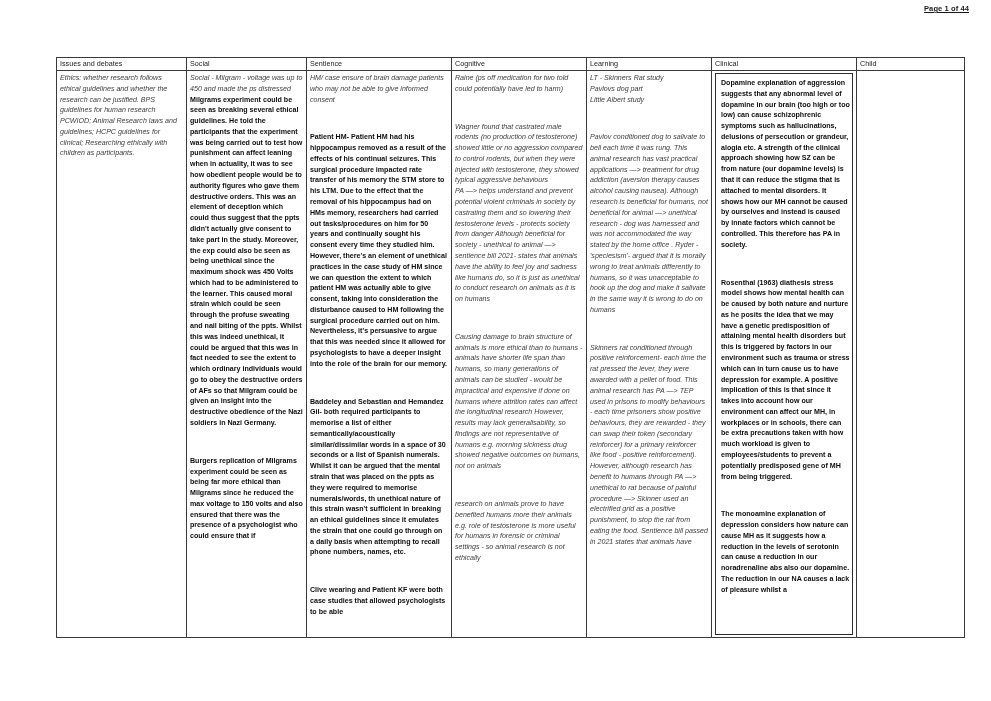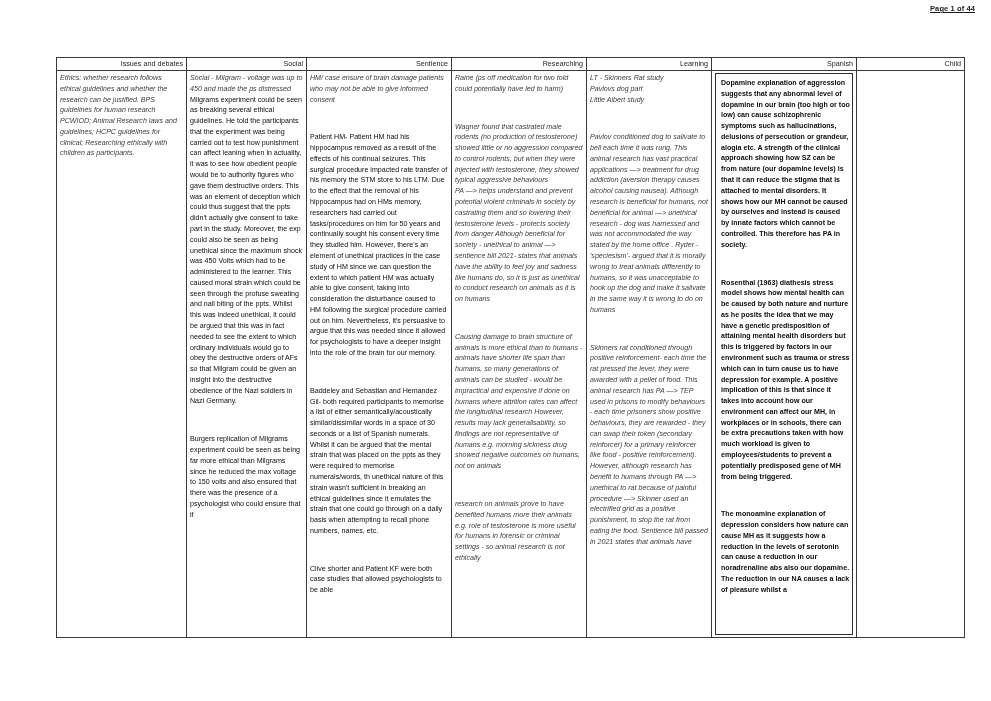--- a/index.html
+++ b/index.html
@@ -12,21 +12,21 @@
   }
   .page {
     position: relative;
     width: 991px;
     height: 701px;
     background: #ffffff;
   }
   .page-header {
     position: absolute;
     top: 4px;
-    right: 16px;
+    right: 22px;
     font-size: 7.5px;
     color: #1a1a1a;
     text-decoration: underline;
     font-weight: bold;
     letter-spacing: 0.1px;
     padding-left: 24px;
   }
   .table-wrap {
     position: absolute;
     left: 56px;
@@ -44,21 +44,21 @@
   table.grid td, table.grid th {
     border: 1px solid #3a3a3a;
     vertical-align: top;
     padding: 2px 3px 2px 3px;
     overflow: hidden;
   }
   th.hdr {
     height: 13px;
     font-size: 7.2px;
     font-weight: normal;
-    text-align: right;
+    text-align: left;
     color: #1b1b1b;
     background: #ffffff;
     padding: 2px 3px 1px 4px;
     line-height: 1.1;
   }
   td.body-cell {
     font-size: 7.1px;
     line-height: 1.52;
     color: #1c1c1c;
   }
@@ -70,21 +70,21 @@
   col.c5 { width: 125px; }
   col.c6 { width: 145px; }
   col.c7 { width: 108px; }
 
   p.para {
     margin: 0 0 0 0;
     text-align: left;
   }
   p.gap { margin-top: 27px; }
   .light { color: #3c3c3c; font-weight: normal; font-style: italic; }
-  .bold  { color: #0d0d0d; font-weight: normal; }
+  .bold  { color: #0d0d0d; font-weight: bold; }
 
   
   .inner-box {
     border: 1px solid #2e2e2e;
     padding: 4px 2px 4px 5px;
     height: 100%;
   }
   .inner-box p { font-weight: bold; color: #0d0d0d; }
 
   td.empty-cell { background: #ffffff; }
@@ -105,41 +105,41 @@
           <col class="c4">
           <col class="c5">
           <col class="c6">
           <col class="c7">
       </colgroup>
       <thead>
         <tr>
           <th class="hdr">Issues and debates</th>
           <th class="hdr">Social</th>
           <th class="hdr">Sentience</th>
-          <th class="hdr">Researching</th>
+          <th class="hdr">Cognitive</th>
           <th class="hdr">Learning</th>
-          <th class="hdr">Spanish</th>
+          <th class="hdr">Clinical</th>
           <th class="hdr">Child</th>
         </tr>
       </thead>
       <tbody>
         <tr>
           <td class="body-cell">
               <p class="para light">Ethics: whether research follows ethical guidelines and whether the research can be justified. BPS guidelines for human research PCWIOD; Animal Research laws and guidelines; HCPC guidelines for clinical; Researching ethically with children as participants.</p>
             </td>
           <td class="body-cell">
               <p class="para light">Social - Milgram - voltage was up to 450 and made the ps distressed</p>
               <p class="para bold">Milgrams experiment could be seen as breaking several ethical guidelines. He told the participants that the experiment was being carried out to test how punishment can affect leaning when in actuality, it was to see how obedient people would be to authority figures who gave them destructive orders. This was an element of deception which could thus suggest that the ppts didn't actually give consent to take part in the study. Moreover, the exp could also be seen as being unethical since the maximum shock was 450 Volts which had to be administered to the learner. This caused moral strain which could be seen through the profuse sweating and nail biting of the ppts. Whilst this was indeed unethical, it could be argued that this was in fact needed to see the extent to which ordinary individuals would go to obey the destructive orders of AFs so that Milgram could be given an insight into the destructive obedience of the Nazi soldiers in Nazi Germany.</p>
               <p class="para bold gap">Burgers replication of Milgrams experiment could be seen as being far more ethical than Milgrams since he reduced the max voltage to 150 volts and also ensured that there was the presence of a psychologist who could ensure that if</p>
             </td>
           <td class="body-cell">
               <p class="para light">HM/ case ensure of brain damage patients who may not be able to give informed consent</p>
               <p class="para bold gap">Patient HM- Patient HM had his hippocampus removed as a result of the effects of his continual seizures. This surgical procedure impacted rate transfer of his memory the STM store to his LTM. Due to the effect that the removal of his hippocampus had on HMs memory, researchers had carried out tasks/procedures on him for 50 years and continually sought his consent every time they studied him. However, there's an element of unethical practices in the case study of HM since we can question the extent to which patient HM was actually able to give consent, taking into consideration the disturbance caused to HM following the surgical procedure carried out on him. Nevertheless, it's persuasive to argue that this was needed since it allowed for psychologists to have a deeper insight into the role of the brain for our memory.</p>
               <p class="para bold gap">Baddeley and Sebastian and Hemandez Gil- both required participants to memorise a list of either semantically/acoustically similar/dissimilar words in a space of 30 seconds or a list of Spanish numerals. Whilst it can be argued that the mental strain that was placed on the ppts as they were required to memorise numerals/words, th unethical nature of this strain wasn't sufficient in breaking an ethical guidelines since it emulates the strain that one could go through on a daily basis when attempting to recall phone numbers, names, etc.</p>
-              <p class="para bold gap">Clive shorter and Patient KF were both case studies that allowed psychologists to be able</p>
+              <p class="para bold gap">Clive wearing and Patient KF were both case studies that allowed psychologists to be able</p>
             </td>
           <td class="body-cell">
               <p class="para light">Raine (ps off medication for two told could potentially have led to harm)</p>
               <p class="para light gap">Wagner found that castrated male rodents (no production of testosterone) showed little or no aggression compared to control rodents, but when they were injected with testosterone, they showed typical aggressive behaviours</p>
               <p class="para light">PA —&gt; helps understand and prevent potential violent criminals in society by castrating them and so lowering their testosterone levels - protects society from danger Although beneficial for society - unethical to animal —&gt; sentience bill 2021- states that animals have the ability to feel joy and sadness like humans do, so it is just as unethical to conduct research on animals as it is on humans</p>
               <p class="para light gap">Causing damage to brain structure of animals is more ethical than to humans - animals have shorter life span than humans, so many generations of animals can be studied - would be impractical and expensive if done on humans where attrition rates can affect the longitudinal research However, results may lack generalisability, so findings are not representative of humans e.g. morning sickness drug showed negative outcomes on humans, not on animals</p>
               <p class="para light gap">research on animals prove to have benefited humans more their animals e.g. role of testosterone is more useful for humans in forensic or criminal settings - so animal research is not ethically</p>
             </td>
           <td class="body-cell">
               <p class="para light">LT - Skinners Rat study</p>

